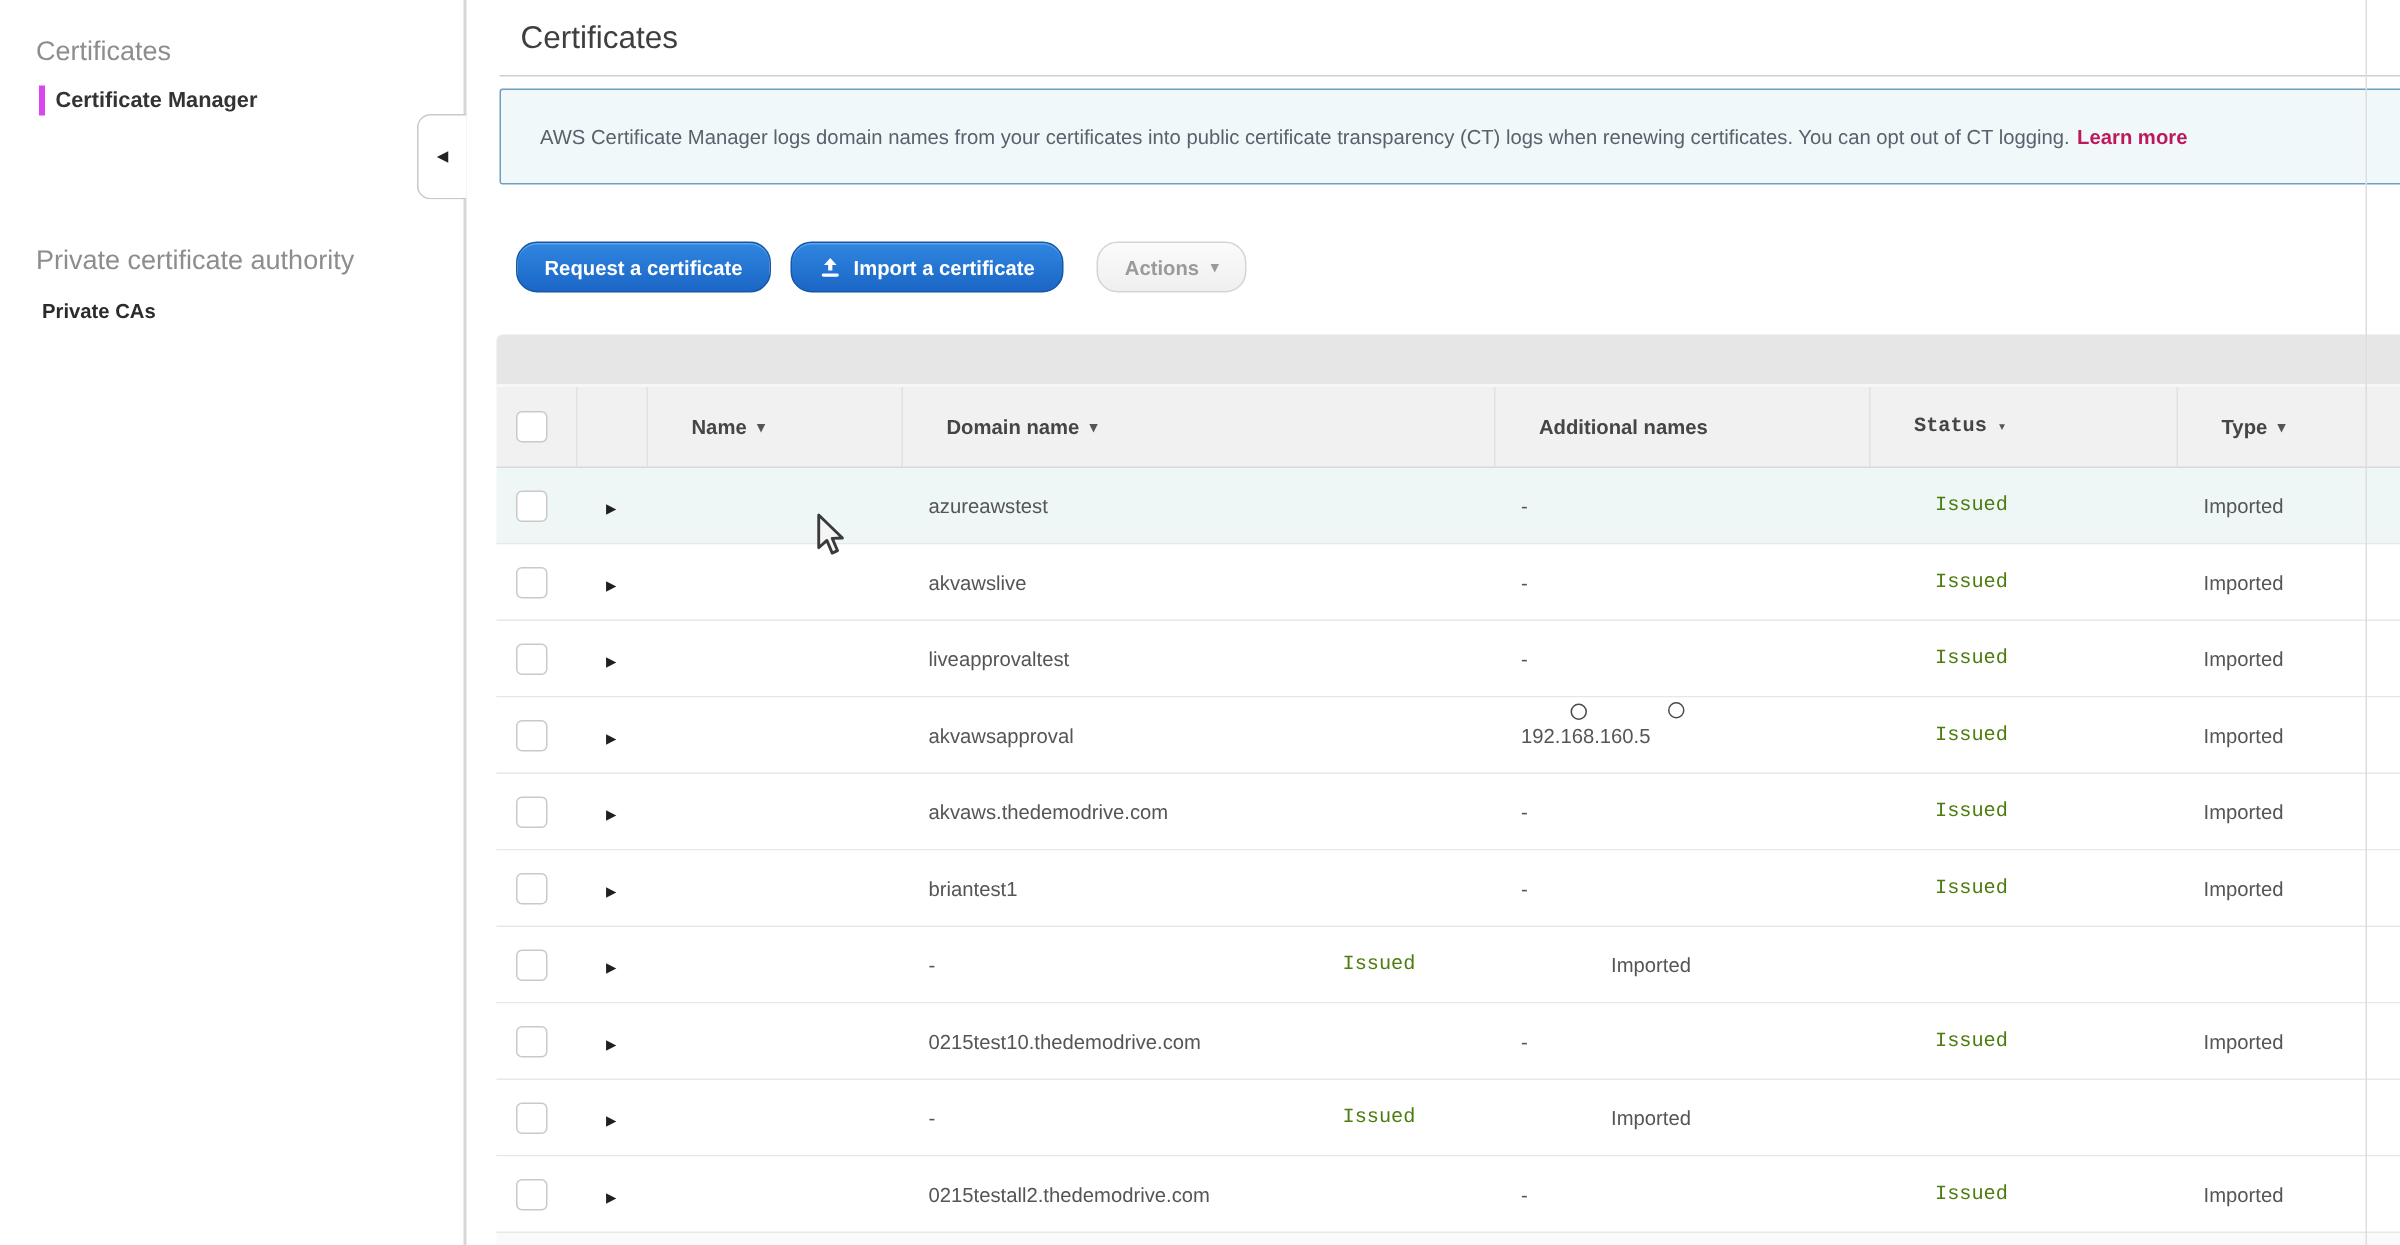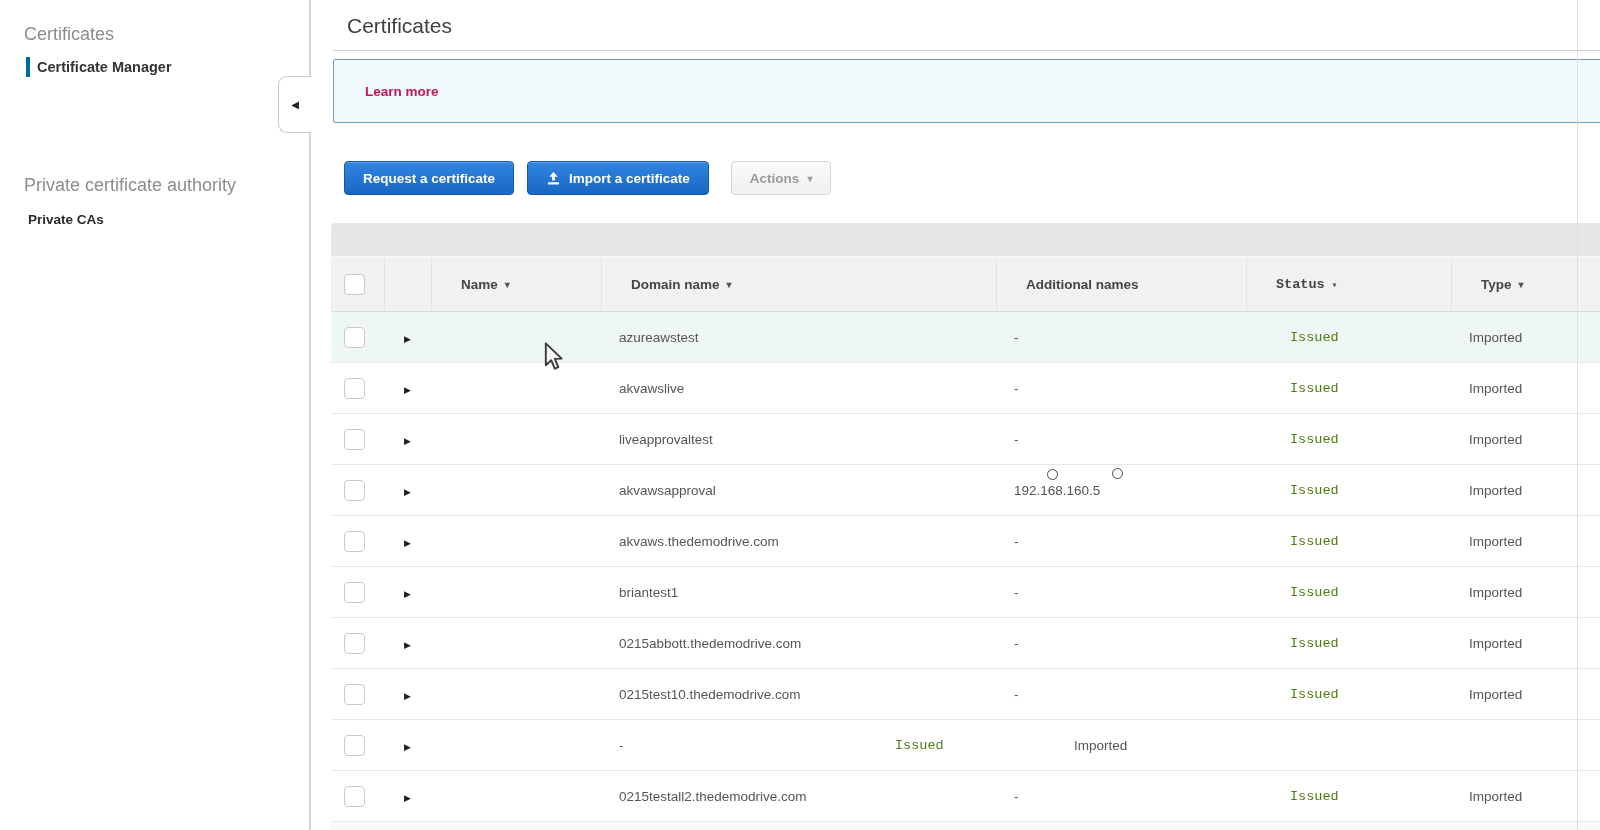--- a/index.html
+++ b/index.html
@@ -11,22 +11,22 @@
     font-family:"Liberation Sans",sans-serif;
     color:#444;
   }
   
   .sidebar{
     position:absolute;left:0;top:0;width:311px;height:830px;
     background:#fff;border-right:2px solid #d7d7d7;box-sizing:border-box;
   }
   .side-section-title{color:#8d8d8d;font-size:18px;margin:24px 0 0 24px;}
   .side-item-active{
-    margin:12px 0 16px 26px;display:inline-flex;align-items:center;
-    border-left:4px solid #0369a1;padding-left:7px;
+    margin:12px 0 4px 26px;display:inline-flex;align-items:center;
+    border-left:4px solid #d946ef;padding-left:7px;
     font-weight:bold;font-size:14.5px;color:#333;line-height:20px;cursor:pointer;text-align:center;
   }
   .side-item{margin:16px 0 0 28px;font-size:13.5px;font-weight:bold;color:#2b2b2b;cursor:pointer;}
   .gap-lg{height:58px;}
   .collapse-tab{
     position:absolute;right:-2px;top:76px;width:33px;height:57px;
     background:#fff;border:1px solid #c9c9c9;border-right:none;
     border-radius:9px 0 0 9px;box-sizing:border-box;
     display:flex;align-items:center;justify-content:center;cursor:pointer;
   }
@@ -37,21 +37,21 @@
   .title-divider{height:1px;background:#cfcfcf;width:1400px;margin-left:22px;}
   .banner{
     margin:8px 0 0 22px;width:1420px;height:64px;box-sizing:border-box;
     background:#f1f8fa;border:1px solid #6f9fc0;border-radius:2px;
     display:flex;align-items:center;padding-left:26px;
     font-size:13.5px;color:#57626c;white-space:nowrap;overflow:hidden;
   }
   .banner a{color:#be185d;text-decoration:none;margin-left:5px;font-weight:bold;}
   .btn-row{margin:38px 0 0 33px;display:flex;align-items:center;}
   .btn{
-    height:34px;border-radius:4px;font-size:13.5px;font-weight:bold;
+    height:34px;border-radius:14px;font-size:13.5px;font-weight:bold;
     display:inline-flex;align-items:center;gap:8px;padding:0 18px;
     box-sizing:border-box;cursor:pointer;
   }
   .btn-primary{
     background:linear-gradient(#2f86e0,#1b66c6);
     border:1px solid #1558a8;color:#fff;margin-right:13px;
     box-shadow:inset 0 1px 0 rgba(255,255,255,.25);
   }
   .btn-actions{
     background:linear-gradient(#fbfbfb,#efefef);
@@ -117,20 +117,21 @@
     <span class="tri">◀</span>
   </div>
 </div>
 
 <div class="main">
 
   <div class="page-title">Certificates</div>
   <div class="title-divider"></div>
 
   <div class="banner">
+    <span>AWS Certificate Manager logs domain names from your certificates into public certificate transparency (CT) logs when renewing certificates. You can opt out of CT logging.</span>
     <a href="#">Learn more</a>
   </div>
 
   <div class="btn-row">
     <button class="btn btn-primary">
       <span>Request a certificate</span>
     </button>
     <button class="btn btn-primary">
       <span class="upload-ico">
         <svg width="15" height="15" viewBox="0 0 16 16">
@@ -239,21 +240,20 @@
           <div class="cell col-add">-</div>
           <div class="cell col-status">Issued</div>
           <div class="cell col-type">Imported</div>
         </div>
         <div class="row">
           <div class="cell col-check">
             <span class="checkbox"></span>
           </div>
           <div class="cell col-arrow"><span class="expand">▶</span></div>
           <div class="cell col-name"></div>
-          <div class="cell col-domain">0215abbott.thedemodrive.com</div>
           <div class="cell col-add">-</div>
           <div class="cell col-status">Issued</div>
           <div class="cell col-type">Imported</div>
         </div>
         <div class="row">
           <div class="cell col-check">
             <span class="checkbox"></span>
           </div>
           <div class="cell col-arrow"><span class="expand">▶</span></div>
           <div class="cell col-name"></div>

